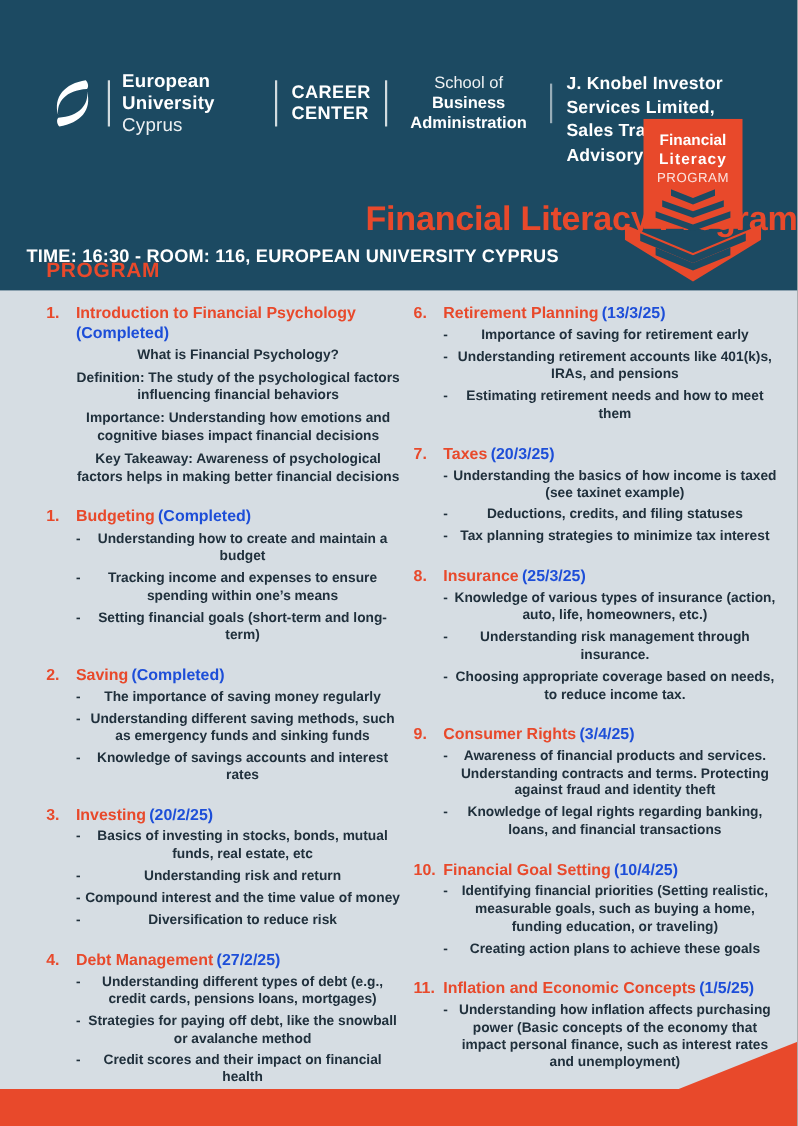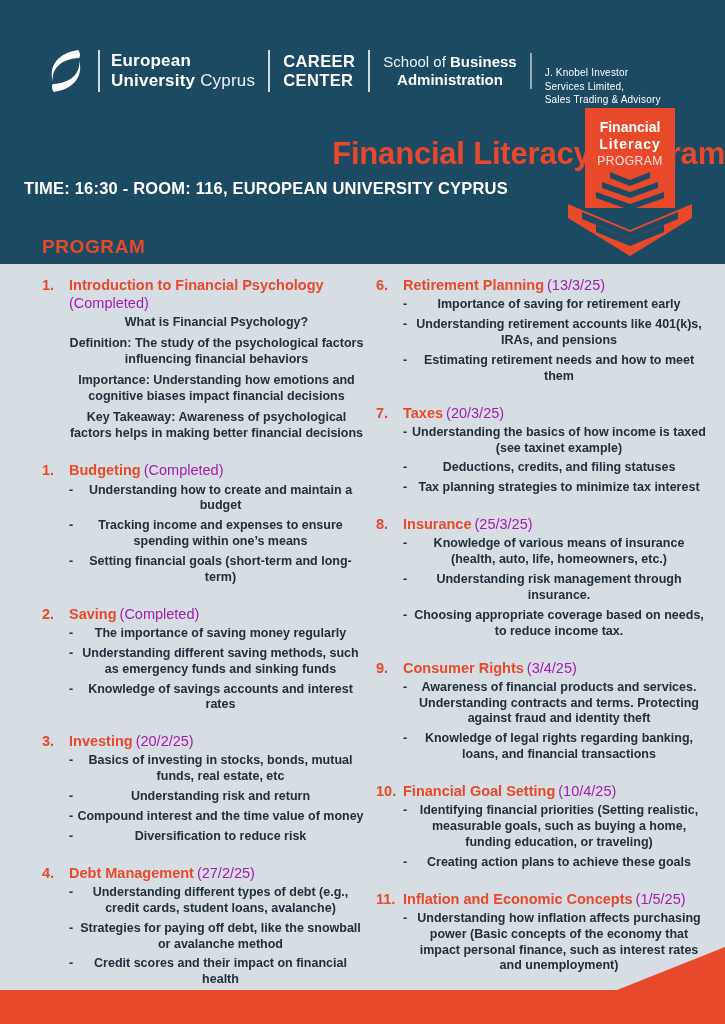--- a/index.html
+++ b/index.html
@@ -27,21 +27,21 @@
   }
   .vdiv { width: 2px; height: 42px; background: rgba(255,255,255,.8); flex: 0 0 auto; }
   .vdiv.short { height: 36px; background: rgba(255,255,255,.55); }
   .brand { display: flex; align-items: center; gap: 11px; }
   .brand svg { flex: 0 0 auto; }
   .brand-text { font-size: 17px; line-height: 1.18; letter-spacing: .2px; }
   .b { font-weight: 700; }
   .light { font-weight: 400; opacity: .92; }
   .career { font-size: 16.5px; line-height: 1.15; letter-spacing: .4px; }
   .school { font-size: 15px; line-height: 1.2; text-align: center; }
-  .sponsor { font-size: 10px; font-weight: 400; line-height: 1.35; letter-spacing: .2px; margin-top: 30px; }
+  .sponsor { font-size: 16px; font-weight: 700; line-height: 1.35; letter-spacing: .2px; margin-top: 30px; }
   h1 {
     margin: 29px 0 7px; padding-left: 55px;
     font-size: 31px; font-weight: 700; letter-spacing: -0.2px;
     color: #e8492b;
     text-align: right;
   }
   .subtitle {
     padding-left: 24px;
     font-size: 16.5px; font-weight: 700; letter-spacing: .2px;
     color: #ffffff;
@@ -67,21 +67,21 @@
   .col.right { width: 331px; }
 
   .program-item { display: flex; margin-bottom: 15px; }
   .item-num {
     flex: 0 0 27px;
     color: #e8492b; font-weight: 700; font-size: 14.5px; line-height: 1.25;
   }
   .item-body { flex: 1; }
   .item-title { font-size: 14.5px; line-height: 1.25; margin-bottom: 3px; }
   .title-text { color: #e8492b; font-weight: 700; }
-  .title-status { color: #a21caf; font-weight: 400; margin-left: 3px; }
+  .title-status { color: #1d4ed8; font-weight: 700; margin-left: 3px; }
   .title-status.block { display: block; margin-left: 0; }
 
   .item-details { margin-top: 2px; }
   .detail {
     display: flex;
     color: #20303c; font-size: 12.5px; font-weight: 600; line-height: 1.27;
     margin-bottom: 4px;
   }
   .detail .dash { flex: 0 0 8px; }
   .detail .dtext { flex: 1; text-align: center; }
@@ -249,21 +249,21 @@
 
   <div class="program-item">
     <div class="item-num">4.</div>
     <div class="item-body">
       <div class="item-title">
         <span class="title-text">Debt Management</span><span class="title-status">(27/2/25)</span>
       </div>
       <div class="item-details">
                 <div class="detail">
                   <span class="dash">-</span>
-                  <span class="dtext">Understanding different types of debt (e.g., credit cards, student loans, avalanche)</span>
+                  <span class="dtext">Understanding different types of debt (e.g., credit cards, pensions loans, mortgages)</span>
                 </div>
                 <div class="detail">
                   <span class="dash">-</span>
                   <span class="dtext">Strategies for paying off debt, like the snowball or avalanche method</span>
                 </div>
                 <div class="detail">
                   <span class="dash">-</span>
                   <span class="dtext">Credit scores and their impact on financial health</span>
                 </div>
               </div>
@@ -329,21 +329,21 @@
 
   <div class="program-item">
     <div class="item-num">8.</div>
     <div class="item-body">
       <div class="item-title">
         <span class="title-text">Insurance</span><span class="title-status">(25/3/25)</span>
       </div>
       <div class="item-details">
                 <div class="detail">
                   <span class="dash">-</span>
-                  <span class="dtext">Knowledge of various means of insurance (health, auto, life, homeowners, etc.)</span>
+                  <span class="dtext">Knowledge of various types of insurance (action, auto, life, homeowners, etc.)</span>
                 </div>
                 <div class="detail">
                   <span class="dash">-</span>
                   <span class="dtext">Understanding risk management through insurance.</span>
                 </div>
                 <div class="detail">
                   <span class="dash">-</span>
                   <span class="dtext">Choosing appropriate coverage based on needs, to reduce income tax.</span>
                 </div>
               </div>

